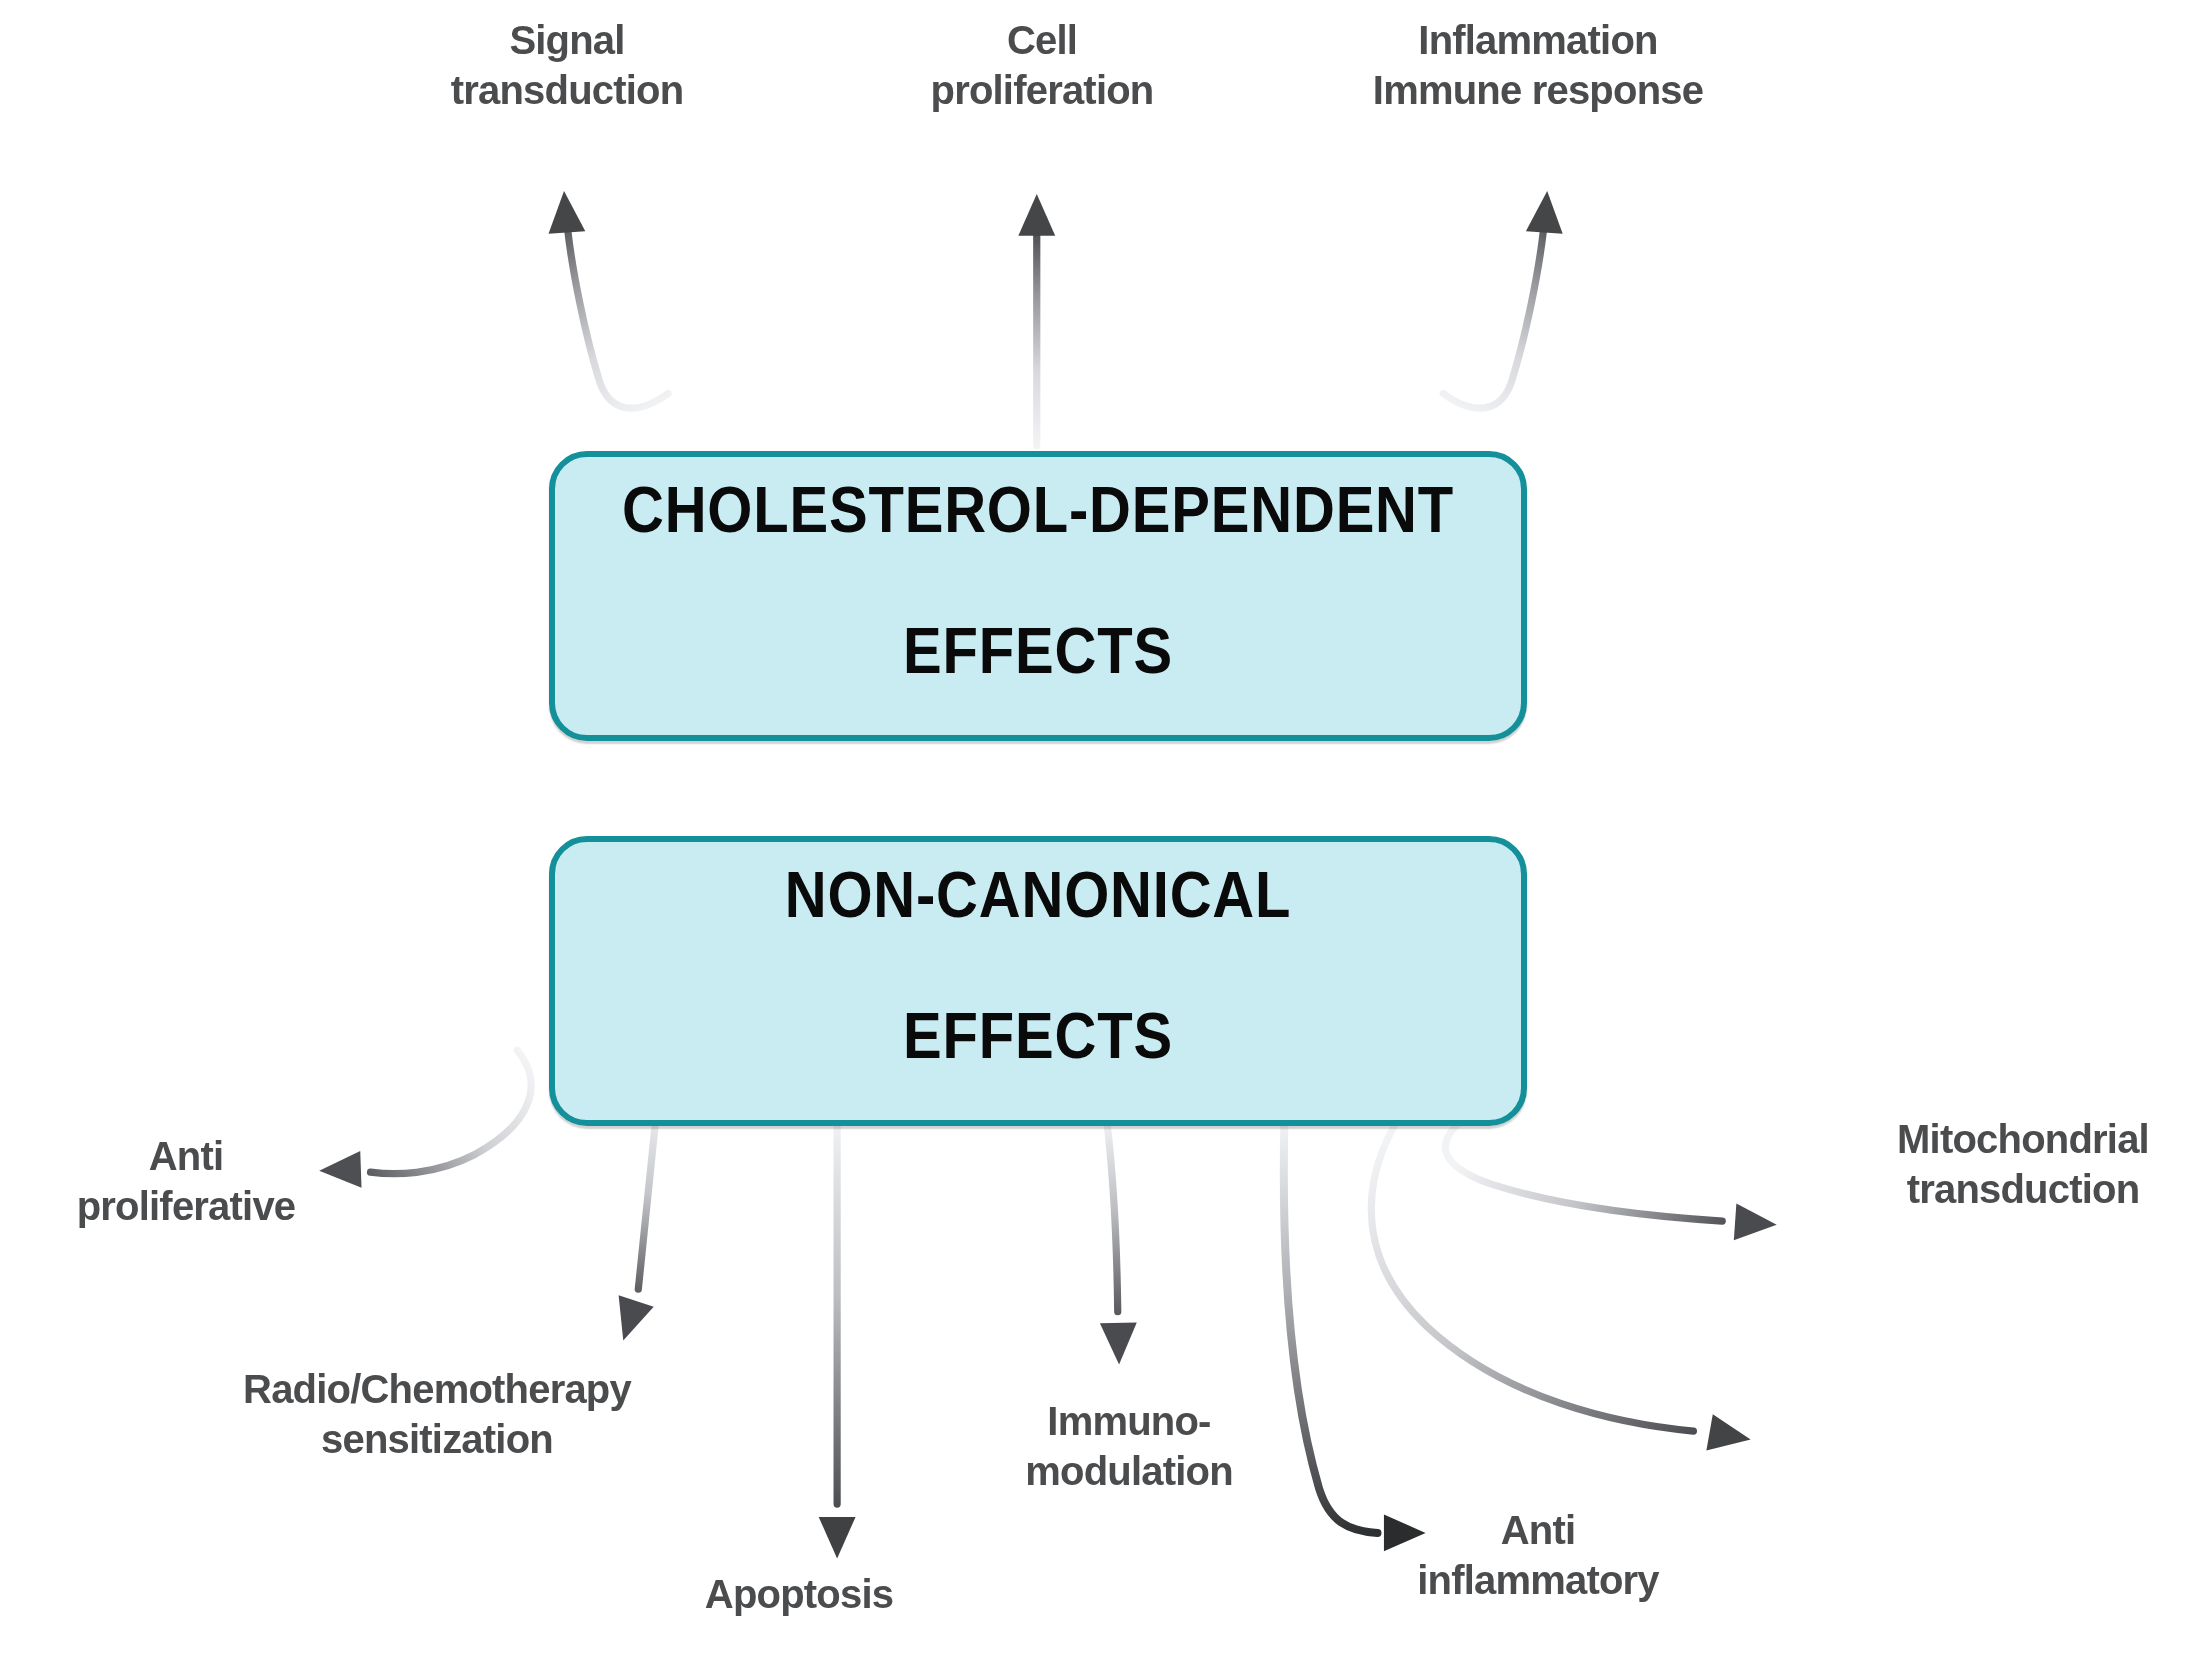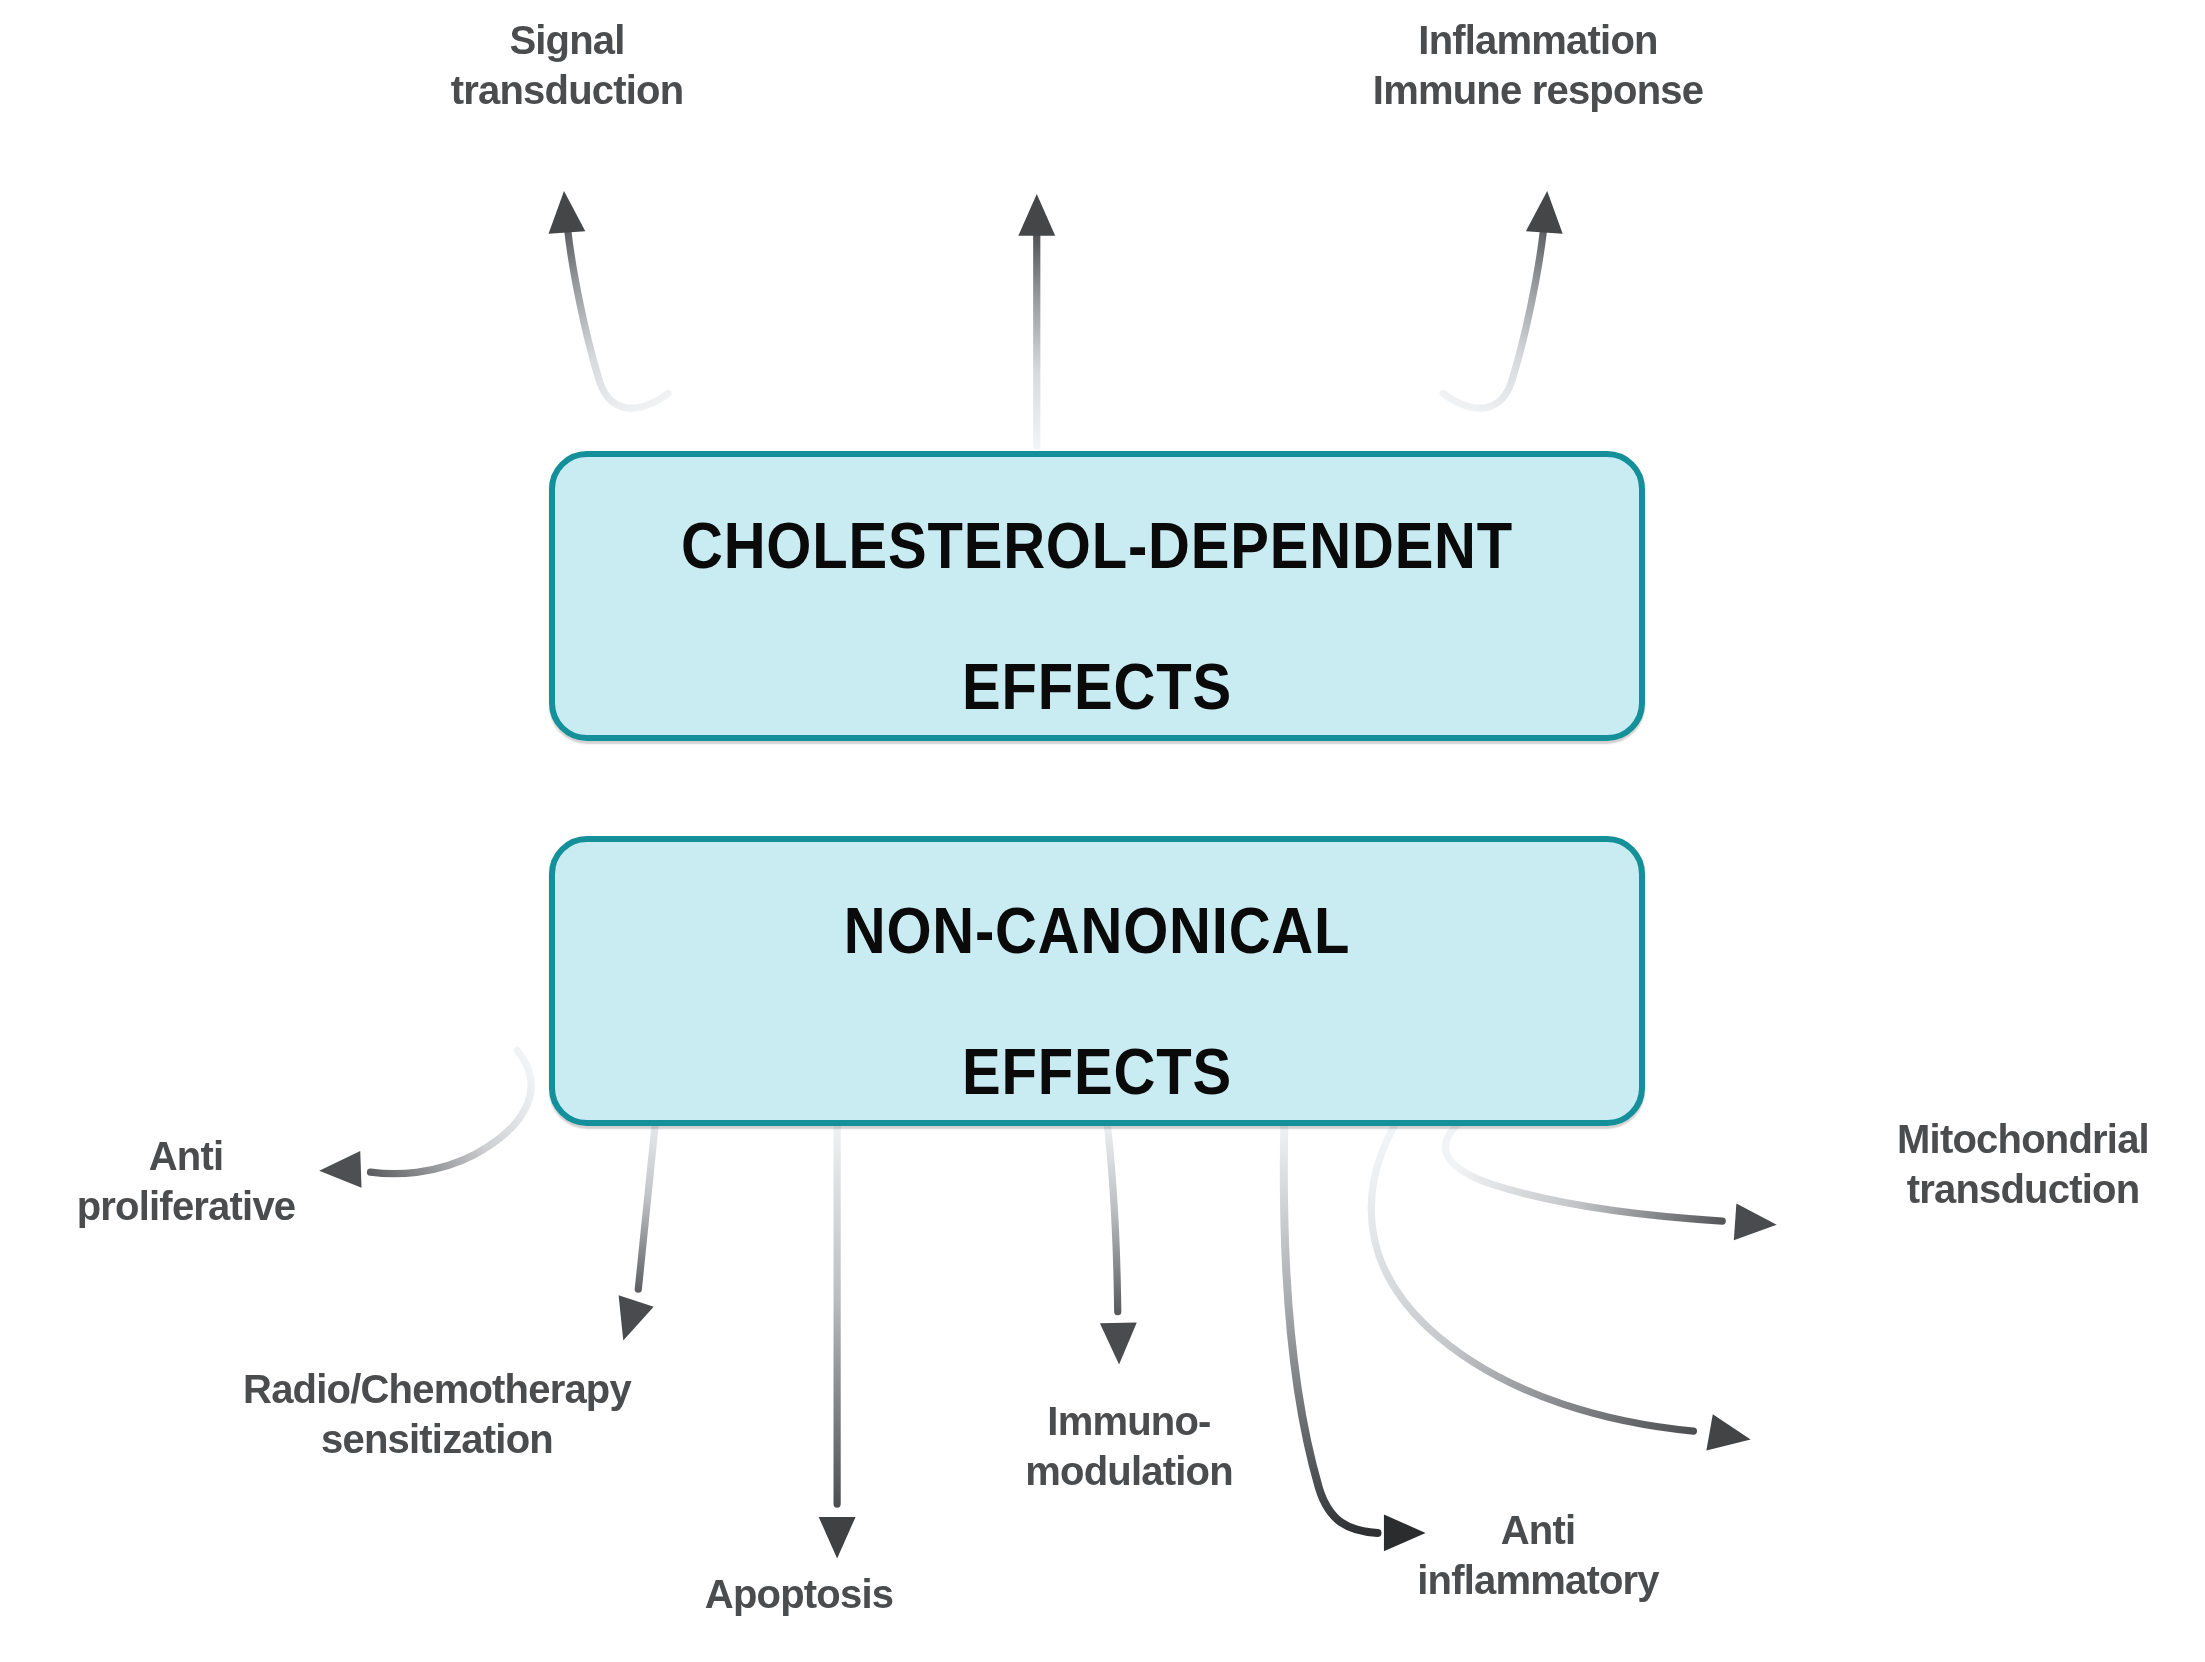--- a/index.html
+++ b/index.html
@@ -17,30 +17,30 @@
   }
   #arrow-layer {
     position: absolute;
     left: 0; top: 0;
     width: 2205px;
     height: 1662px;
   }
   .node-box {
     position: absolute;
     left: 549px;
-    width: 1096px;
+    width: 978px;
     height: 290px;
     box-sizing: border-box;
     background: #c9ebf2;
     border: 6.4px solid #13909a;
     border-radius: 38px;
     display: flex;
     flex-direction: column;
     align-items: center;
-    padding-top: 60px;
+    padding-top: 24px;
     row-gap: 83px;
     box-shadow: 0 2.4px 1.6px rgba(0,0,0,0.18);
   }
   #box-cholesterol { top: 451px; }
   #box-noncanonical { top: 836px; }
   .box-line {
     color: #0a0a0a;
     font-size: 58px;
     font-weight: 800;
     letter-spacing: 0.8px;
@@ -163,20 +163,24 @@
     <g>
       <path d="M 1762,1370 C 1700,1450 1680,1560 1780,1655 C 1878,1746 2018,1776 2112,1785" fill="none" stroke="url(#g10)" stroke-width="9" stroke-linecap="round"></path>
       <polygon points="0,-38 -23,14 23,14" fill="#434446" transform="translate(2146,1789) rotate(100)"></polygon>
     </g>
   </svg>
 
   <div class="label" style="left:567px; top:16px;">
     <span>Signal</span>
     <span>transduction</span>
   </div>
+  <div class="label" style="left:1042px; top:16px;">
+    <span>Cell</span>
+    <span>proliferation</span>
+  </div>
   <div class="label" style="left:1538px; top:16px;">
     <span>Inflammation</span>
     <span>Immune response</span>
   </div>
 
   <div class="node-box" id="box-cholesterol">
     <div class="box-line">CHOLESTEROL-DEPENDENT</div>
     <div class="box-line">EFFECTS</div>
   </div>
   <div class="node-box" id="box-noncanonical">

